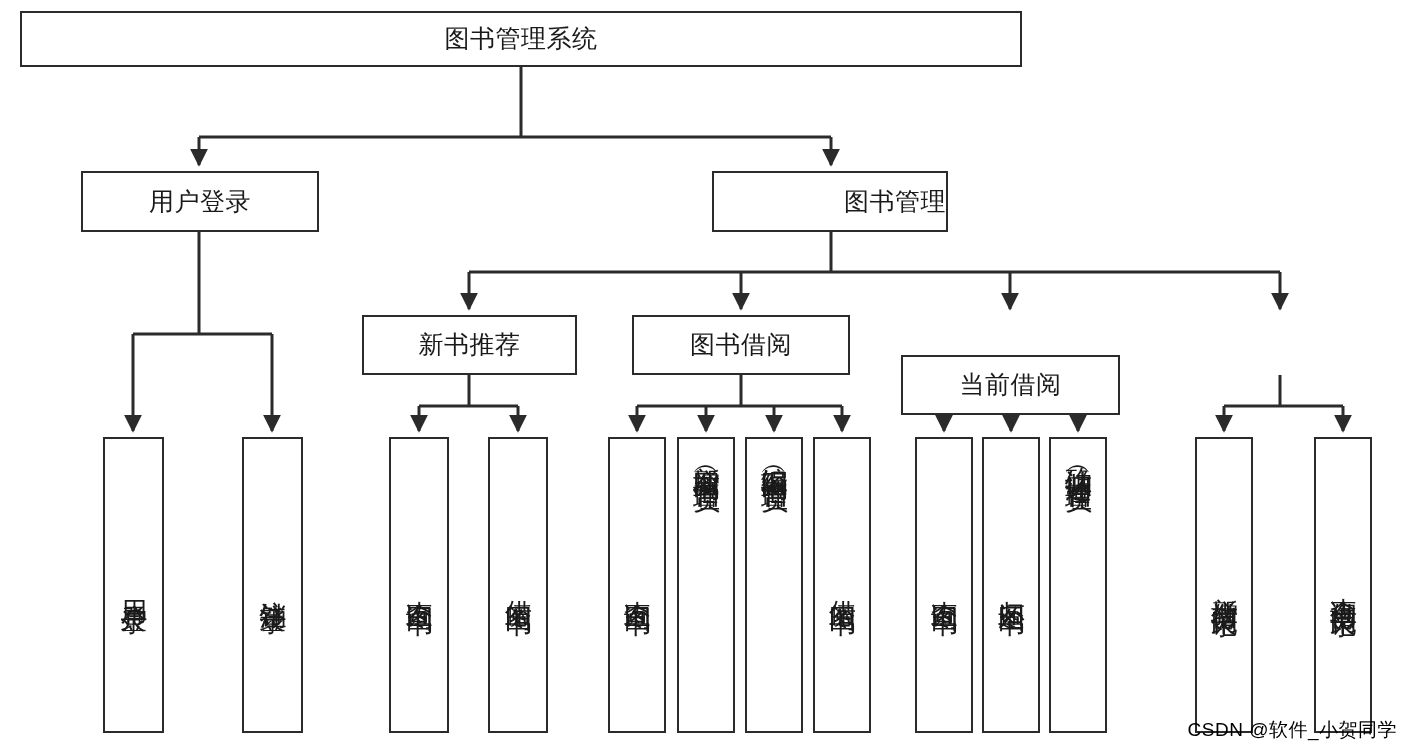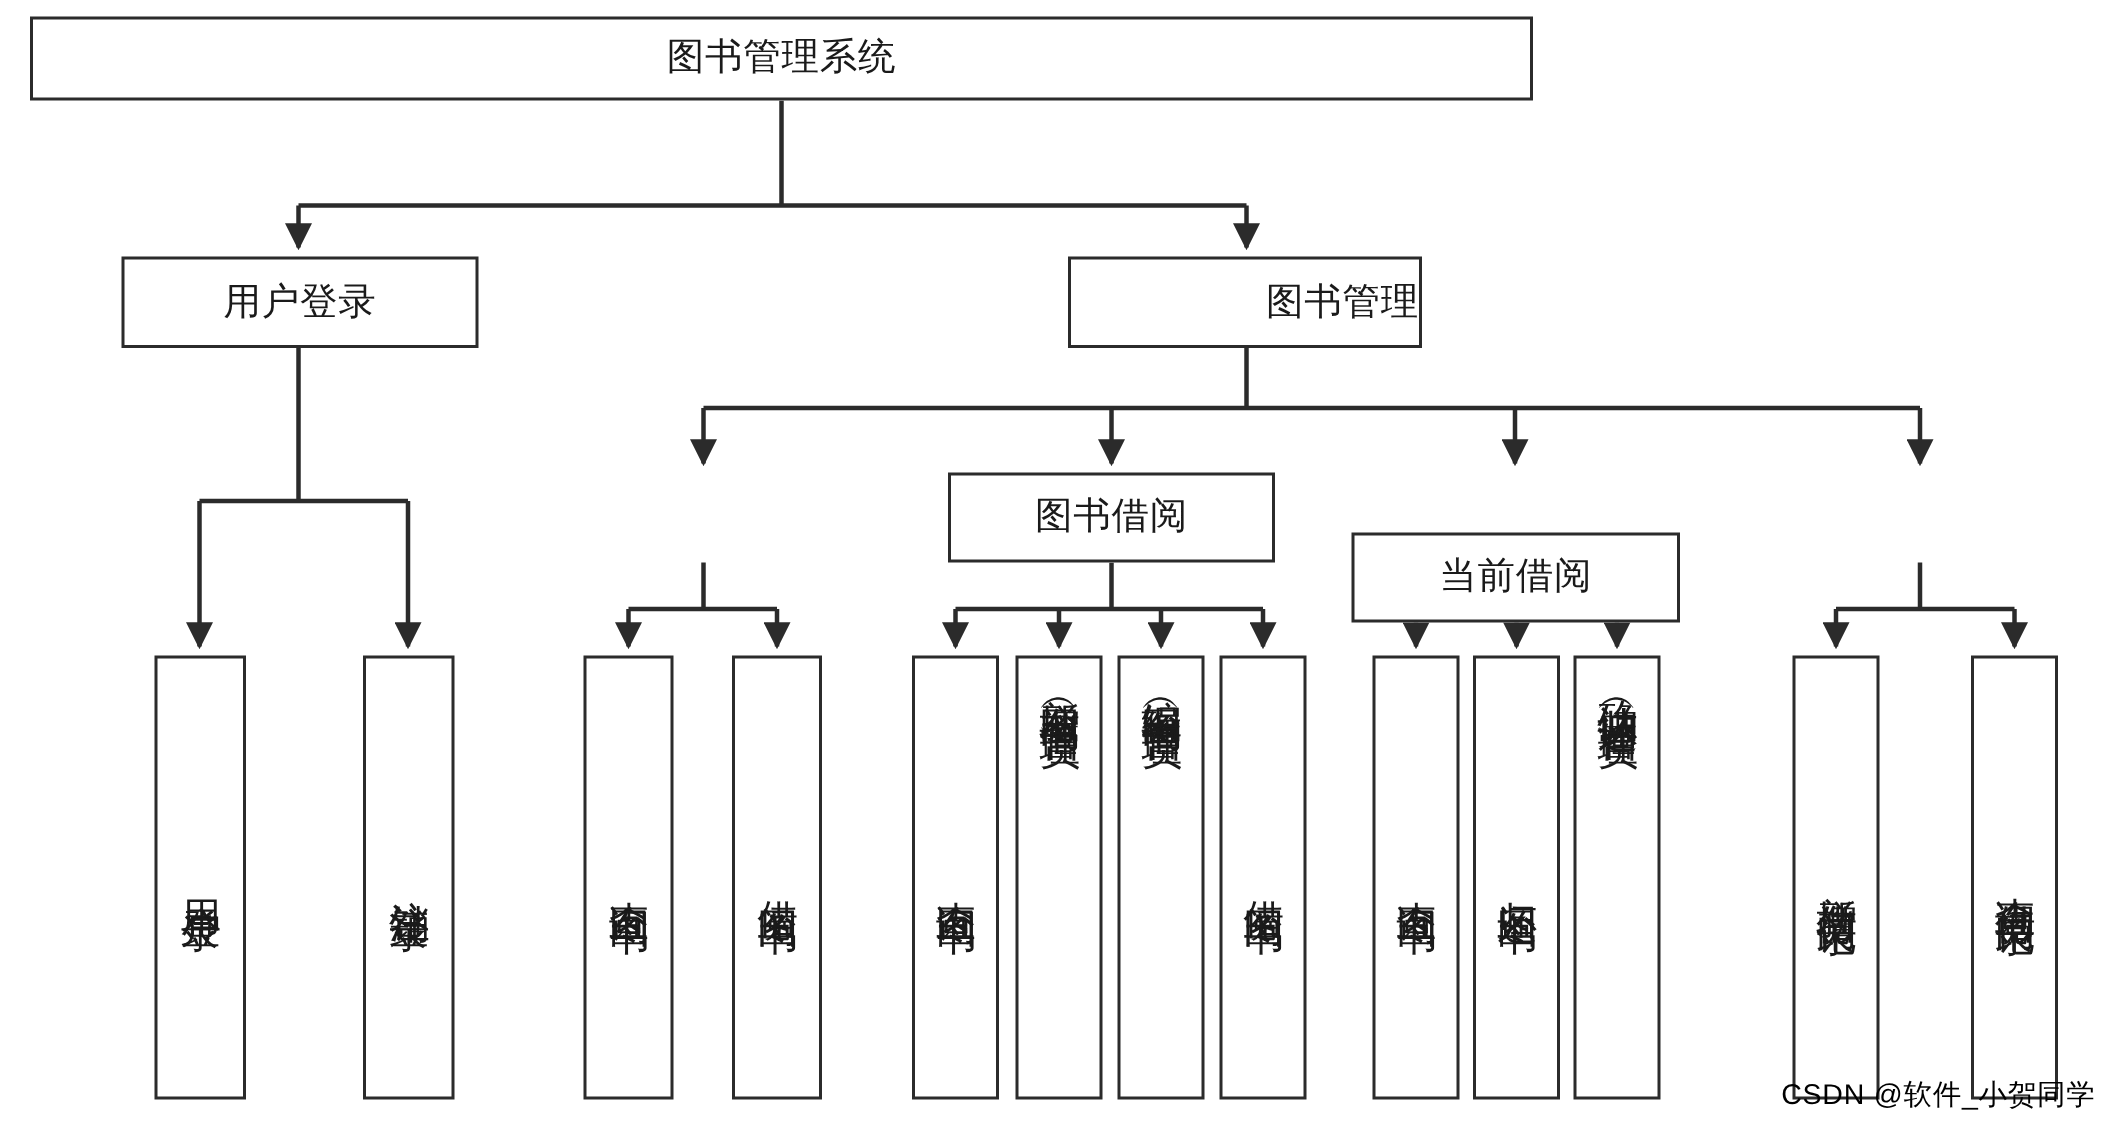--- a/index.html
+++ b/index.html
@@ -130,20 +130,23 @@
     <span class="label">图书管理系统</span>
   </div>
 
   <div class="node horiz" style="left:81px; top:171px; width:238px; height:61px;">
     <span class="label">用户登录</span>
   </div>
   <div class="node horiz" style="left:712px; top:171px; width:236px; height:61px;justify-content:flex-end;">
     <span class="label">图书管理</span>
   </div>
 
+  <div class="node horiz" style="left:362px; top:315px; width:215px; height:60px;">
+    <span class="label">新书推荐</span>
+  </div>
   <div class="node horiz" style="left:632px; top:315px; width:218px; height:60px;justify-content:center;">
     <span class="label">图书借阅</span>
   </div>
   <div class="node horiz" style="left:901px; top:315px; width:219px; height:60px;margin-top:40px;">
     <span class="label">当前借阅</span>
   </div>
 
   <div class="node vert mid" style="left:103px; top:437px; width:61px; height:296px;">
     <span class="label">用户登录</span>
   </div>

